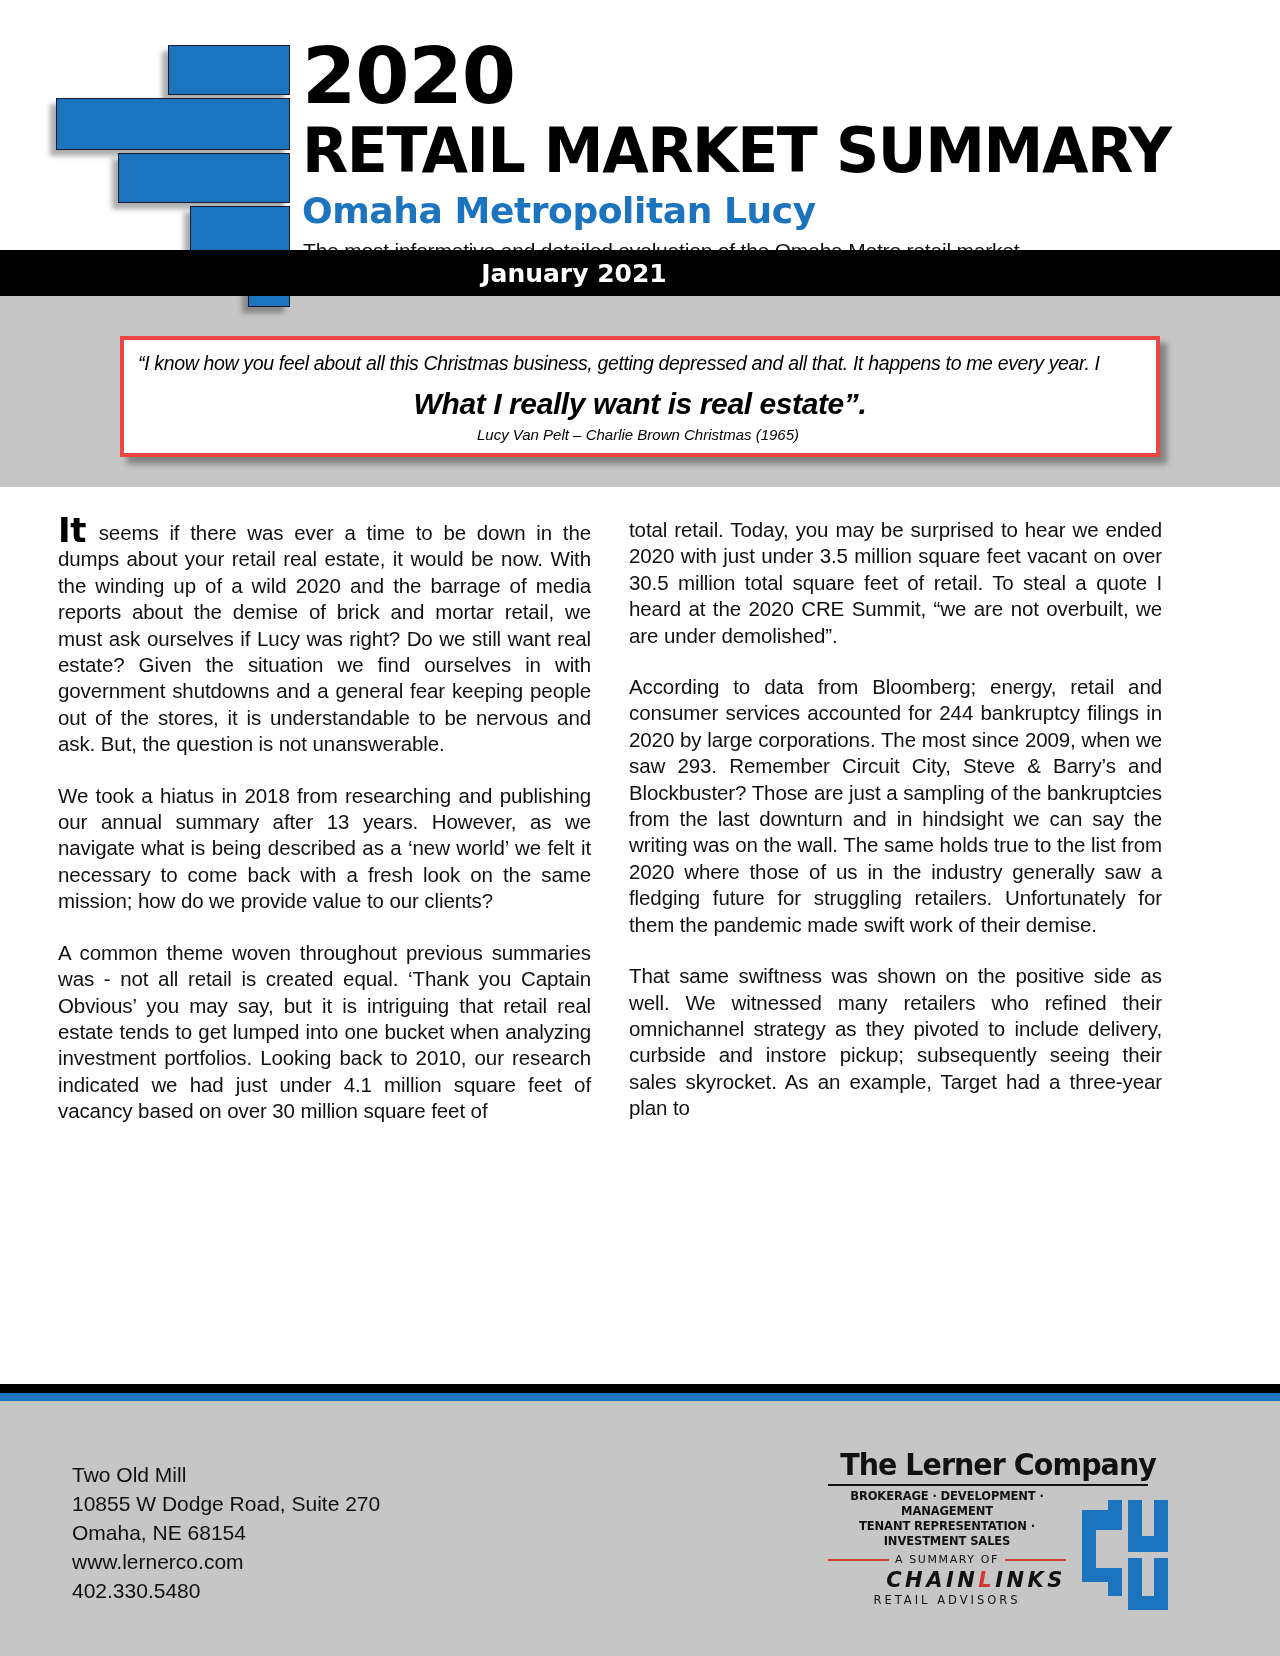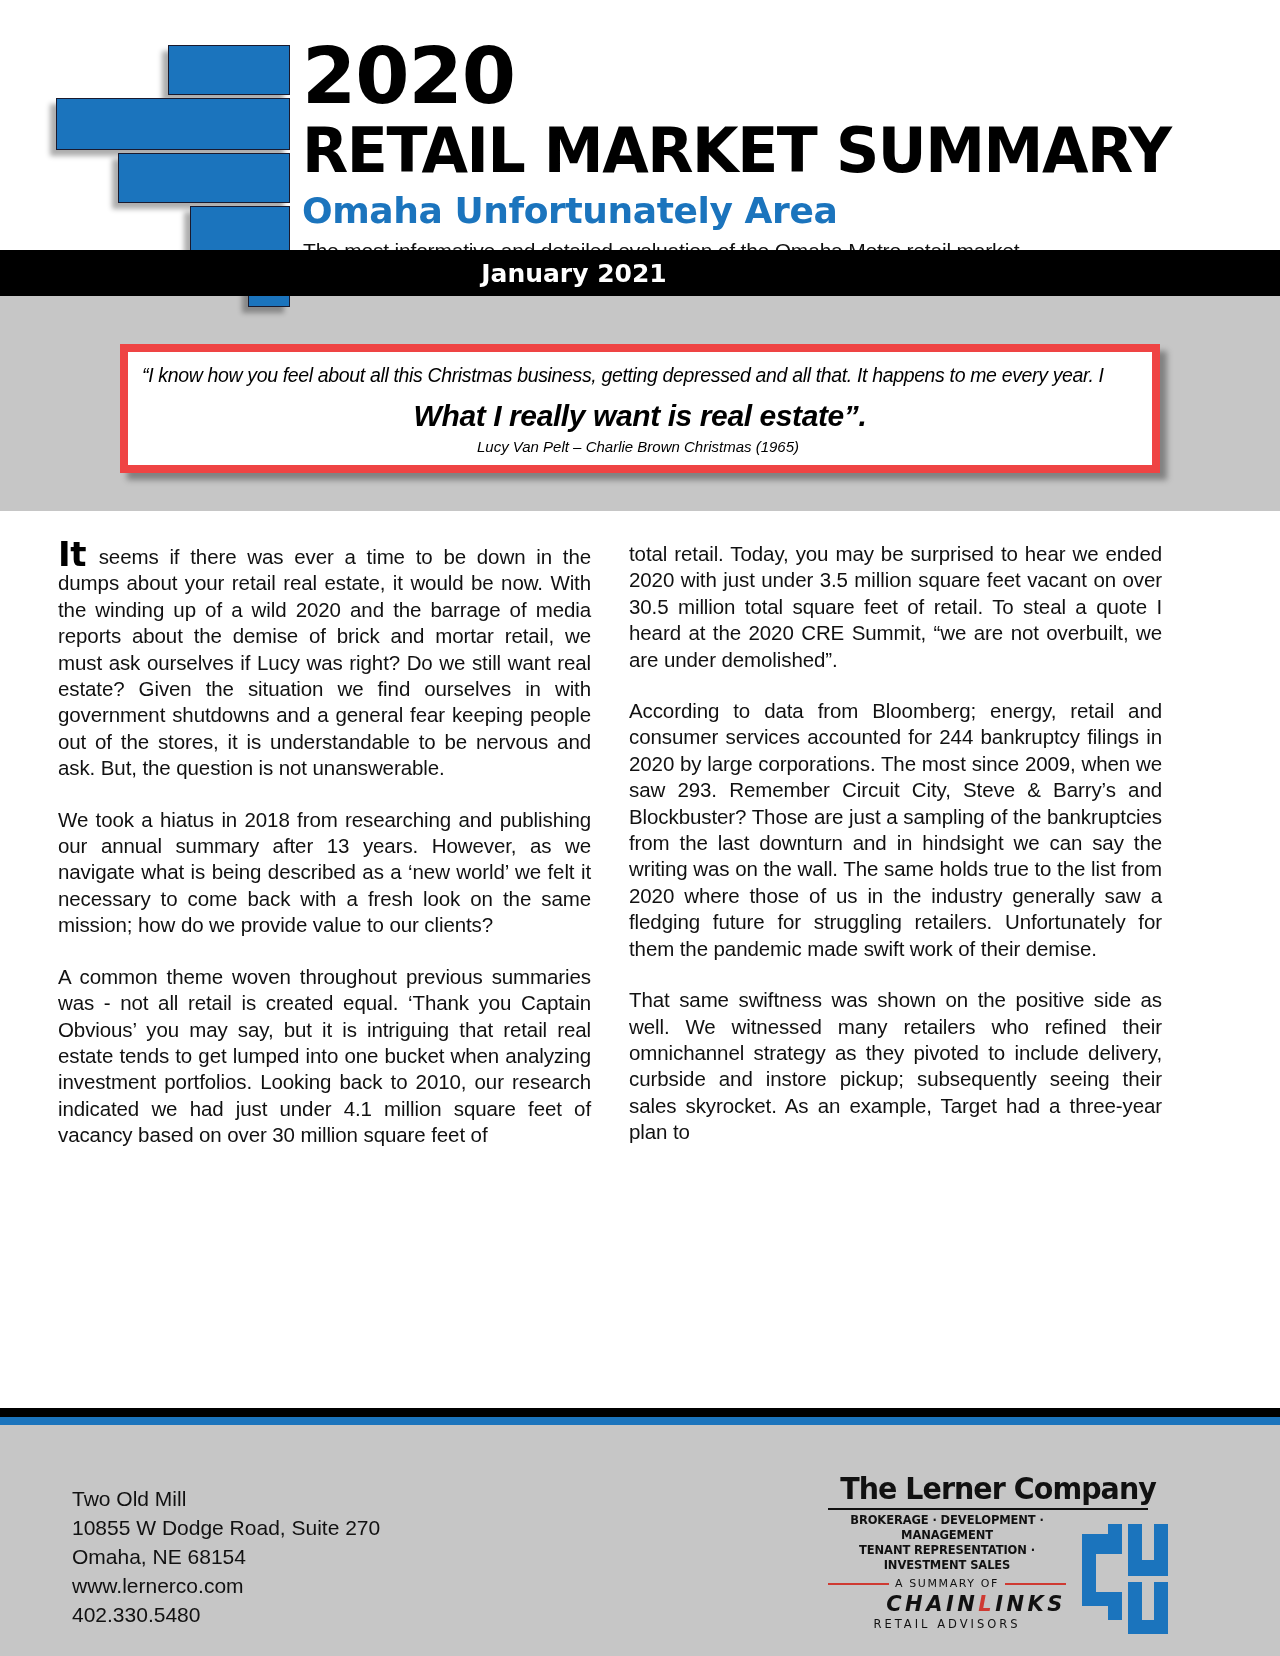--- a/index.html
+++ b/index.html
@@ -107,24 +107,24 @@
     padding-right: 132px;
     letter-spacing: 0px;
   }
 
   
   .quote-wrap {
     background: #c6c6c6;
     padding: 36px 0 26px 0;
   }
   .quote-box {
-    margin: 12px auto;
+    margin: 4px auto;
     width: 1040px;
     background: #ffffff;
-    border: 8px solid #ef4444;
+    border: 4px solid #ef4444;
     box-shadow: 7px 7px 6px rgba(0,0,0,0.35);
     padding: 10px 14px 8px 14px;
     box-sizing: border-box;
   }
   .quote-lines {
     font-family: "Liberation Sans", sans-serif;
     font-style: italic;
     font-size: 19.5px;
     line-height: 27px;
     color: #000;
@@ -314,21 +314,21 @@
       <div class="bar b1"></div>
       <div class="bar b2"></div>
       <div class="bar b3"></div>
       <div class="bar b4"></div>
       <div class="bar b5"></div>
     </div>
 
     <div class="title-block">
       <div class="title-year">2020</div>
       <div class="title-main">RETAIL MARKET SUMMARY</div>
-      <div class="title-sub">Omaha Unfortunately Area</div>
+      <div class="title-sub">Omaha Metropolitan Lucy</div>
       <div class="title-tag">The most informative and detailed evaluation of the Omaha Metro retail market.</div>
     </div>
   </div>
 
   <div class="date-band">
     <div class="date-band-text">January 2021</div>
   </div>
 
   <div class="quote-wrap">
     <div class="quote-box">

